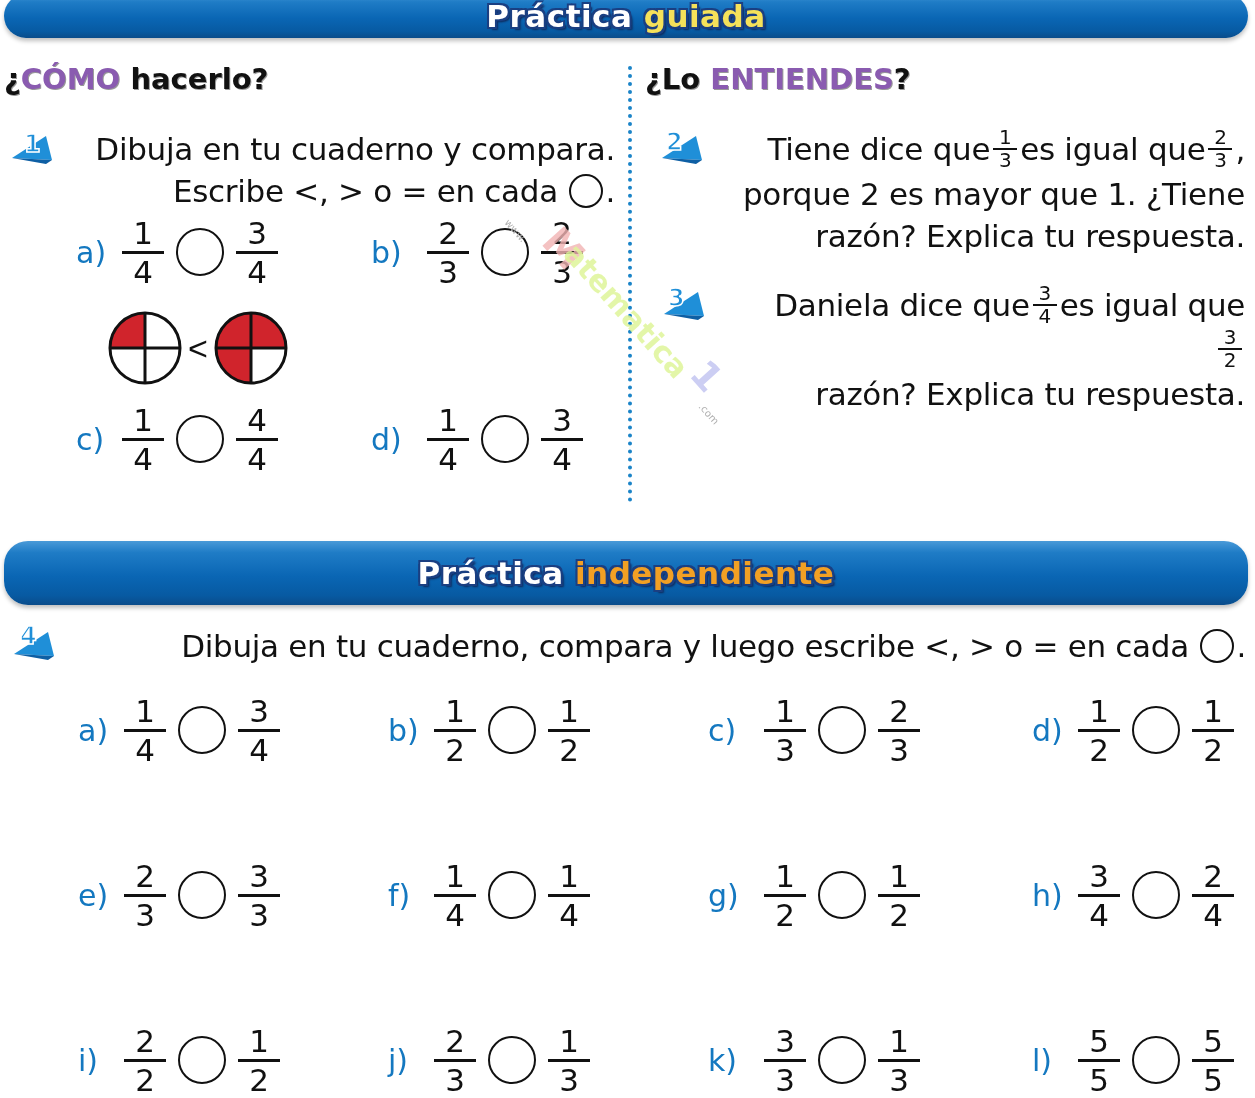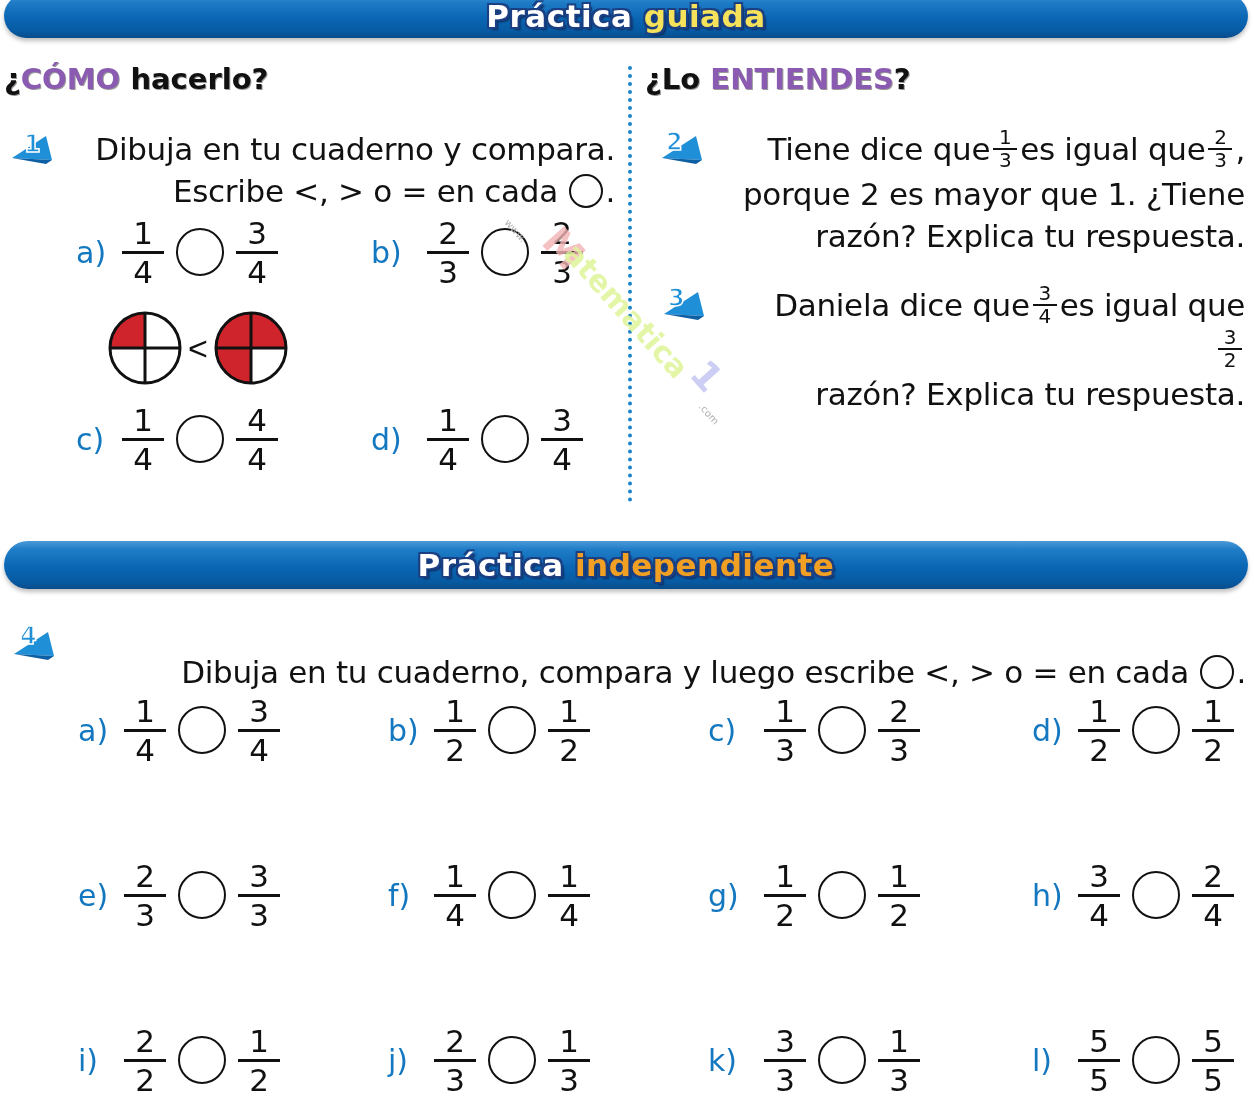--- a/index.html
+++ b/index.html
@@ -16,21 +16,21 @@
   .banner-title {
     font-family: "DejaVu Sans", sans-serif; font-weight: bold; font-size: 31px;
     letter-spacing: 0.5px;
     text-shadow: -2px -2px 0 #1a3f82, 2px -2px 0 #1a3f82, -2px 2px 0 #1a3f82, 2px 2px 0 #1a3f82, 3px 3px 2px #0e2a5c;
   }
   .banner-title .w { color: #ffffff; }
   .banner-title .c1 { color: #f5e15a; }
   .banner-title .c2 { color: #f2a024; }
 
   #banner-guided { top: -6px; }
-  #banner-indep { top: 541px; height: 48px; border-radius: 24px; }
+  #banner-indep { top: 541px; height: 64px; border-radius: 24px; }
 
   .subhead {
     position: absolute; font-family: "DejaVu Sans", sans-serif; font-weight: bold; font-size: 29px;
     color: #111; text-shadow: 1px 1px 0 #999;
   }
   .subhead .purple { color: #8a5bb0; }
 
   .divider {
     position: absolute; left: 628px; top: 66px; height: 436px; width: 0;
     border-left: 4px dotted #1b84c8;
@@ -246,21 +246,21 @@
   </div>
 </div>
 
 <div class="badge" style="left:8px; top:622px;">
   <svg viewBox="0 0 48 40">
       <polygon points="6,32 40,10 46,34" fill="#1f8fd8"></polygon>
       <polygon points="6,32 46,34 40,38" fill="#0e5fa4"></polygon>
       <text x="12" y="22" font-family="DejaVu Sans" font-weight="bold" font-size="24" fill="#1f8fd8" stroke="#ffffff" stroke-width="1.5">4</text>
     </svg>
 </div>
-<div class="para" style="left:76px; top:625px; width:1170px;margin-top:26px;">
+<div class="para" style="left:76px; top:625px; width:1170px;">
   <span>Dibuja en tu cuaderno, compara y luego escribe &lt;, &gt; o = en cada</span> <span class="inline-circle"></span><span>.</span>
 </div>
 
 <div class="item" style="left:78px; top:692px;">
   <span class="label">a)</span>
   <span class="frac">
       <span>1</span>
       <span class="bar"></span>
       <span>4</span>
     </span>

